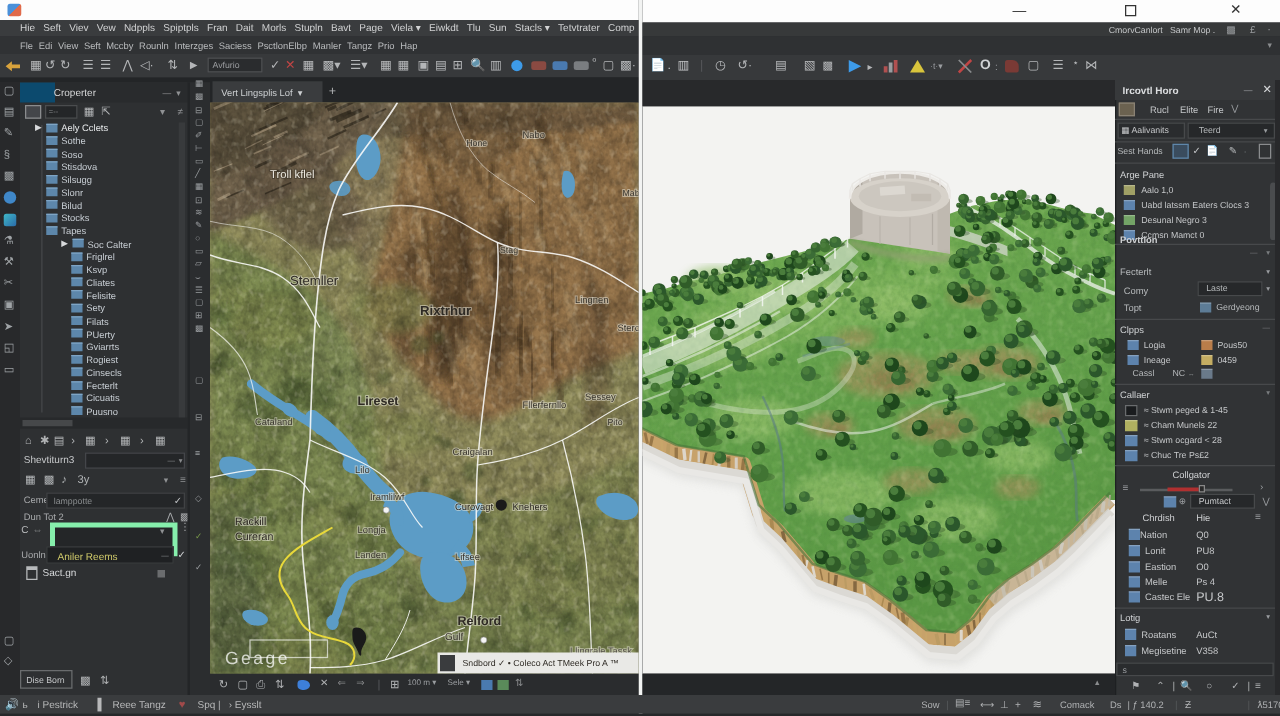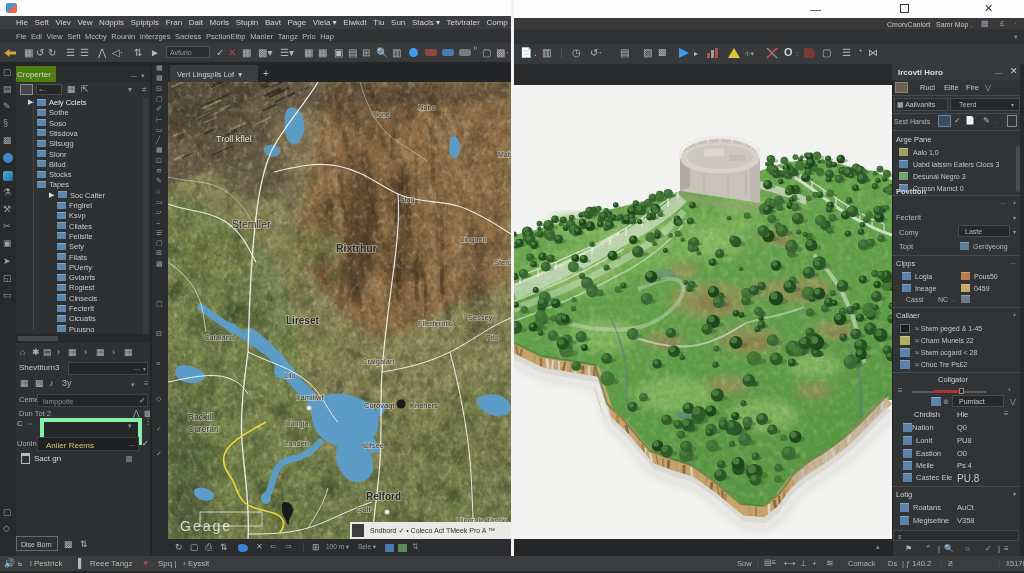--- a/index.html
+++ b/index.html
@@ -94,21 +94,21 @@
 <div class="abs ic" style="left:3px;top:205px;font-size:9px;">⚒</div>
 <div class="abs ic" style="left:3px;top:222px;font-size:9px;">✂</div>
 <div class="abs ic" style="left:3px;top:239px;font-size:9px;">▣</div>
 <div class="abs ic" style="left:3px;top:257px;font-size:9px;">➤</div>
 <div class="abs ic" style="left:3px;top:274px;font-size:9px;">◱</div>
 <div class="abs ic" style="left:3px;top:291px;font-size:9px;">▭</div>
 <div class="abs ic" style="left:3px;top:508px;font-size:9px;">▢</div>
 <div class="abs ic" style="left:3px;top:524px;font-size:9px;">◇</div>
 <div class="abs" style="left:16px;top:66px;width:134px;height:490px;background:#2e3032;"></div>
 <div class="abs" style="left:16px;top:66px;width:134px;height:16px;background:#292b2d;"></div>
-<div class="abs" style="left:16px;top:66px;width:40px;height:16px;background:#4d7c0f;color:#d5d6d7;font-size:8px;padding:4px 0 0 1px;">Croperter</div>
+<div class="abs" style="left:16px;top:66px;width:28px;height:16px;background:#0c4a6e;color:#d5d6d7;font-size:8px;padding:4px 0 0 27px;">Croperter</div>
 <div class="abs" style="left:130px;top:72px;font-size:7px;color:#909294;line-height:1;white-space:nowrap;">—</div>
 <div class="abs" style="left:141px;top:72px;font-size:7px;color:#909294;line-height:1;white-space:nowrap;">▾</div>
 <div class="abs" style="left:20px;top:84px;width:13px;height:11px;border:1px solid #8a8c8e;background:#44464a;"></div>
 <div class="abs" style="left:36px;top:84px;width:26px;height:11px;background:#242628;border:1px solid #4a4c4e;color:#8a8c8e;font-size:6px;padding:2px 0 0 2px;">=--</div>
 <div class="abs" style="left:67px;top:85px;font-size:9px;color:#b4b6b8;line-height:1;white-space:nowrap;">▦</div>
 <div class="abs" style="left:81px;top:85px;font-size:9px;color:#b4b6b8;line-height:1;white-space:nowrap;">⇱</div>
 <div class="abs" style="left:128px;top:86px;font-size:8px;color:#909294;line-height:1;white-space:nowrap;">▾</div>
 <div class="abs" style="left:142px;top:86px;font-size:8px;color:#909294;line-height:1;white-space:nowrap;">≠</div>
 <div class="abs" style="left:33px;top:100px;width:1px;height:230px;background:#45474a;"></div>
 <div class="abs" style="left:28px;top:98.2px;font-size:7px;color:#d8dadc;">▶</div>

